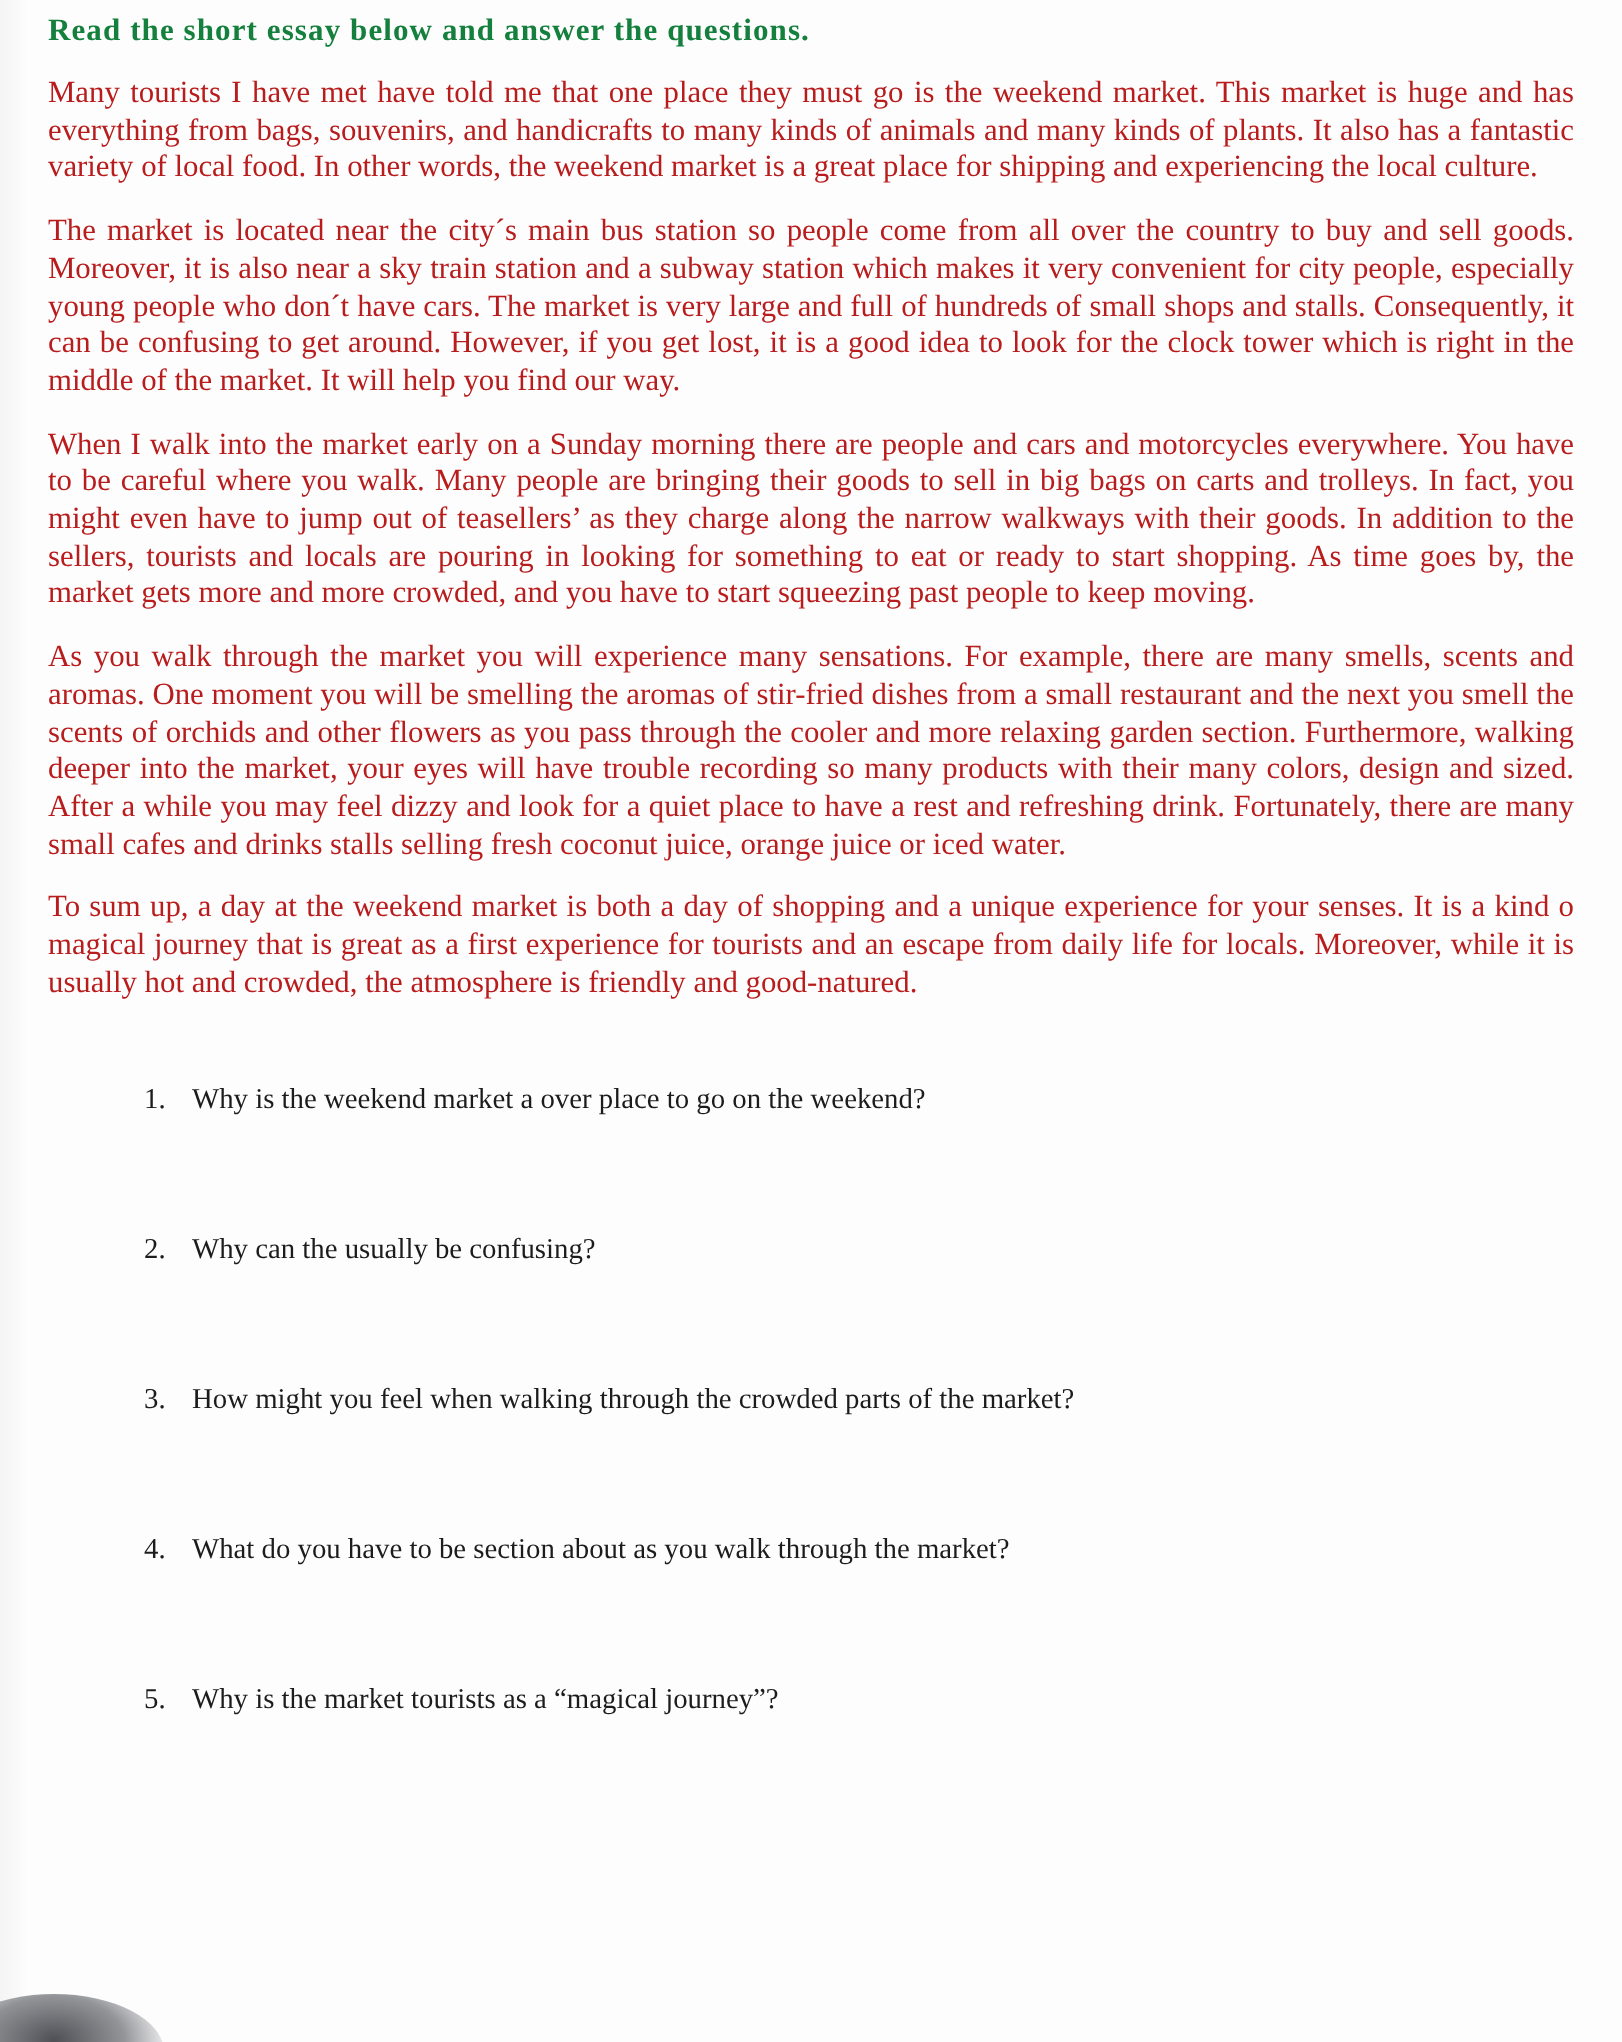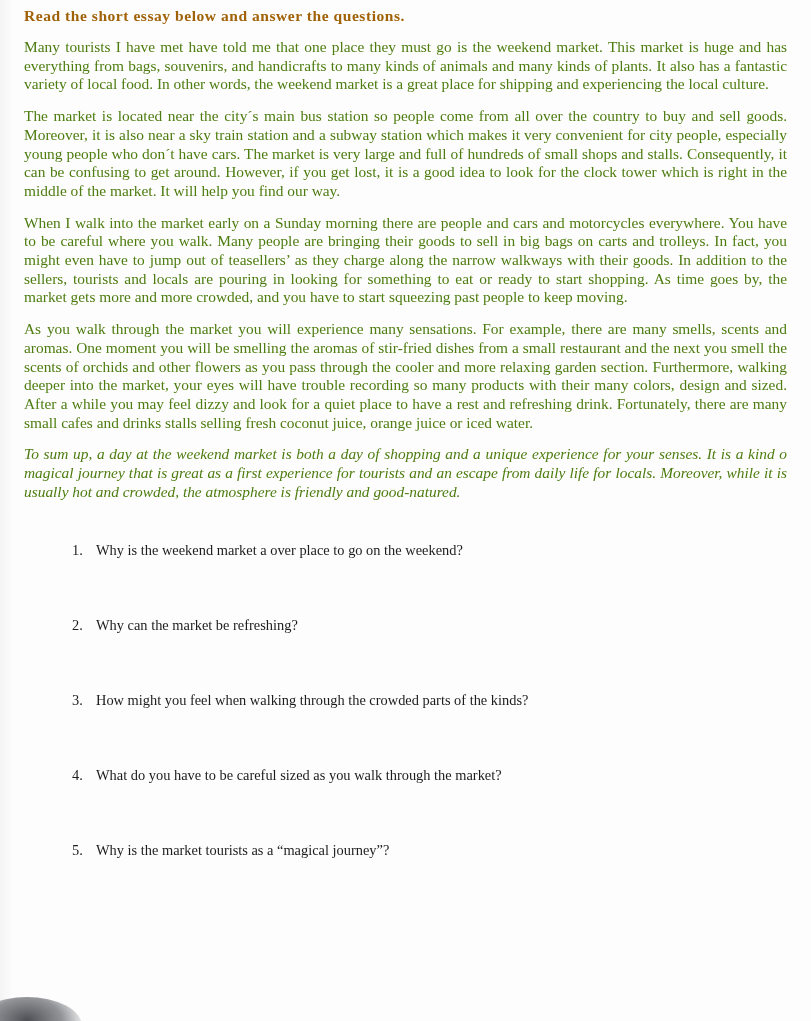--- a/index.html
+++ b/index.html
@@ -47,34 +47,33 @@
     padding: 6px 24px 0 24px;
     box-sizing: border-box;
     width: 811px;
   }
   .heading {
     font-weight: bold;
     font-size: 15.5px;
     line-height: 20px;
     letter-spacing: 0.55px;
     margin: 0 0 12px 0;
-    color: #a16207;
+    color: #15803d;
   }
   .essay p {
     margin: 0 0 13px 0;
     font-size: 15.4px;
     line-height: 18.7px;
     text-align: justify;
     text-justify: inter-word;
-    color: #4d7c0f;
+    color: #b91c1c;
     hyphens: none;
   }
   .essay p:last-child {
     margin-bottom: 0;
-    font-style: italic;
   }
   .questions {
     margin: 40px 0 0 0;
     padding: 0;
     list-style: none;
   }
   .question {
     position: relative;
     font-size: 14.4px;
     line-height: 19px;
@@ -115,29 +114,29 @@
       <p>To sum up, a day at the weekend market is both a day of shopping and a unique experience for your senses. It is a kind o magical journey that is great as a first experience for tourists and an escape from daily life for locals. Moreover, while it is usually hot and crowded, the atmosphere is friendly and good-natured.</p>
     </div>
 
     <ol class="questions">
       <li class="question">
         <span class="q-num">1.</span>
         <span class="q-text">Why is the weekend market a over place to go on the weekend?</span>
       </li>
       <li class="question">
         <span class="q-num">2.</span>
-        <span class="q-text">Why can the market be refreshing?</span>
+        <span class="q-text">Why can the usually be confusing?</span>
       </li>
       <li class="question">
         <span class="q-num">3.</span>
-        <span class="q-text">How might you feel when walking through the crowded parts of the kinds?</span>
+        <span class="q-text">How might you feel when walking through the crowded parts of the market?</span>
       </li>
       <li class="question">
         <span class="q-num">4.</span>
-        <span class="q-text">What do you have to be careful sized as you walk through the market?</span>
+        <span class="q-text">What do you have to be section about as you walk through the market?</span>
       </li>
       <li class="question">
         <span class="q-num">5.</span>
         <span class="q-text">Why is the market tourists as a “magical journey”?</span>
       </li>
     </ol>
 
   </div>
 
   <div class="scan-corner-shadow"></div>

